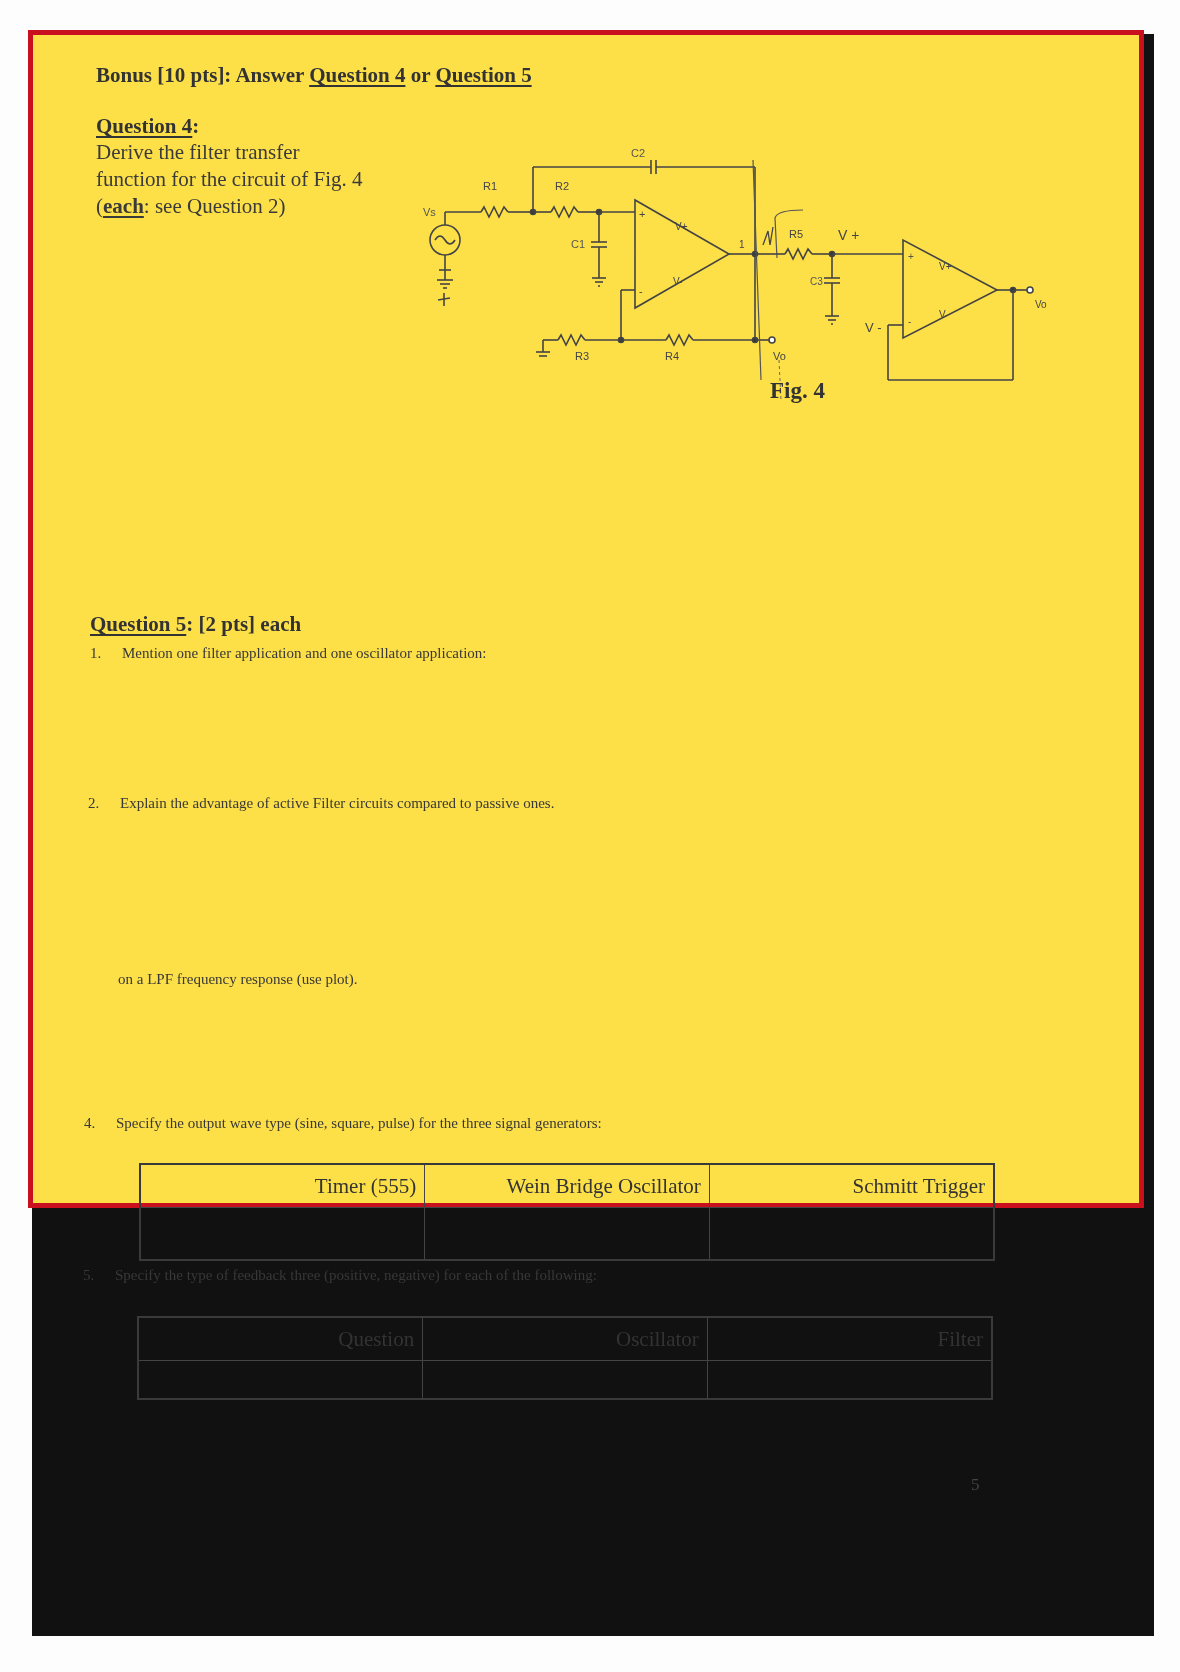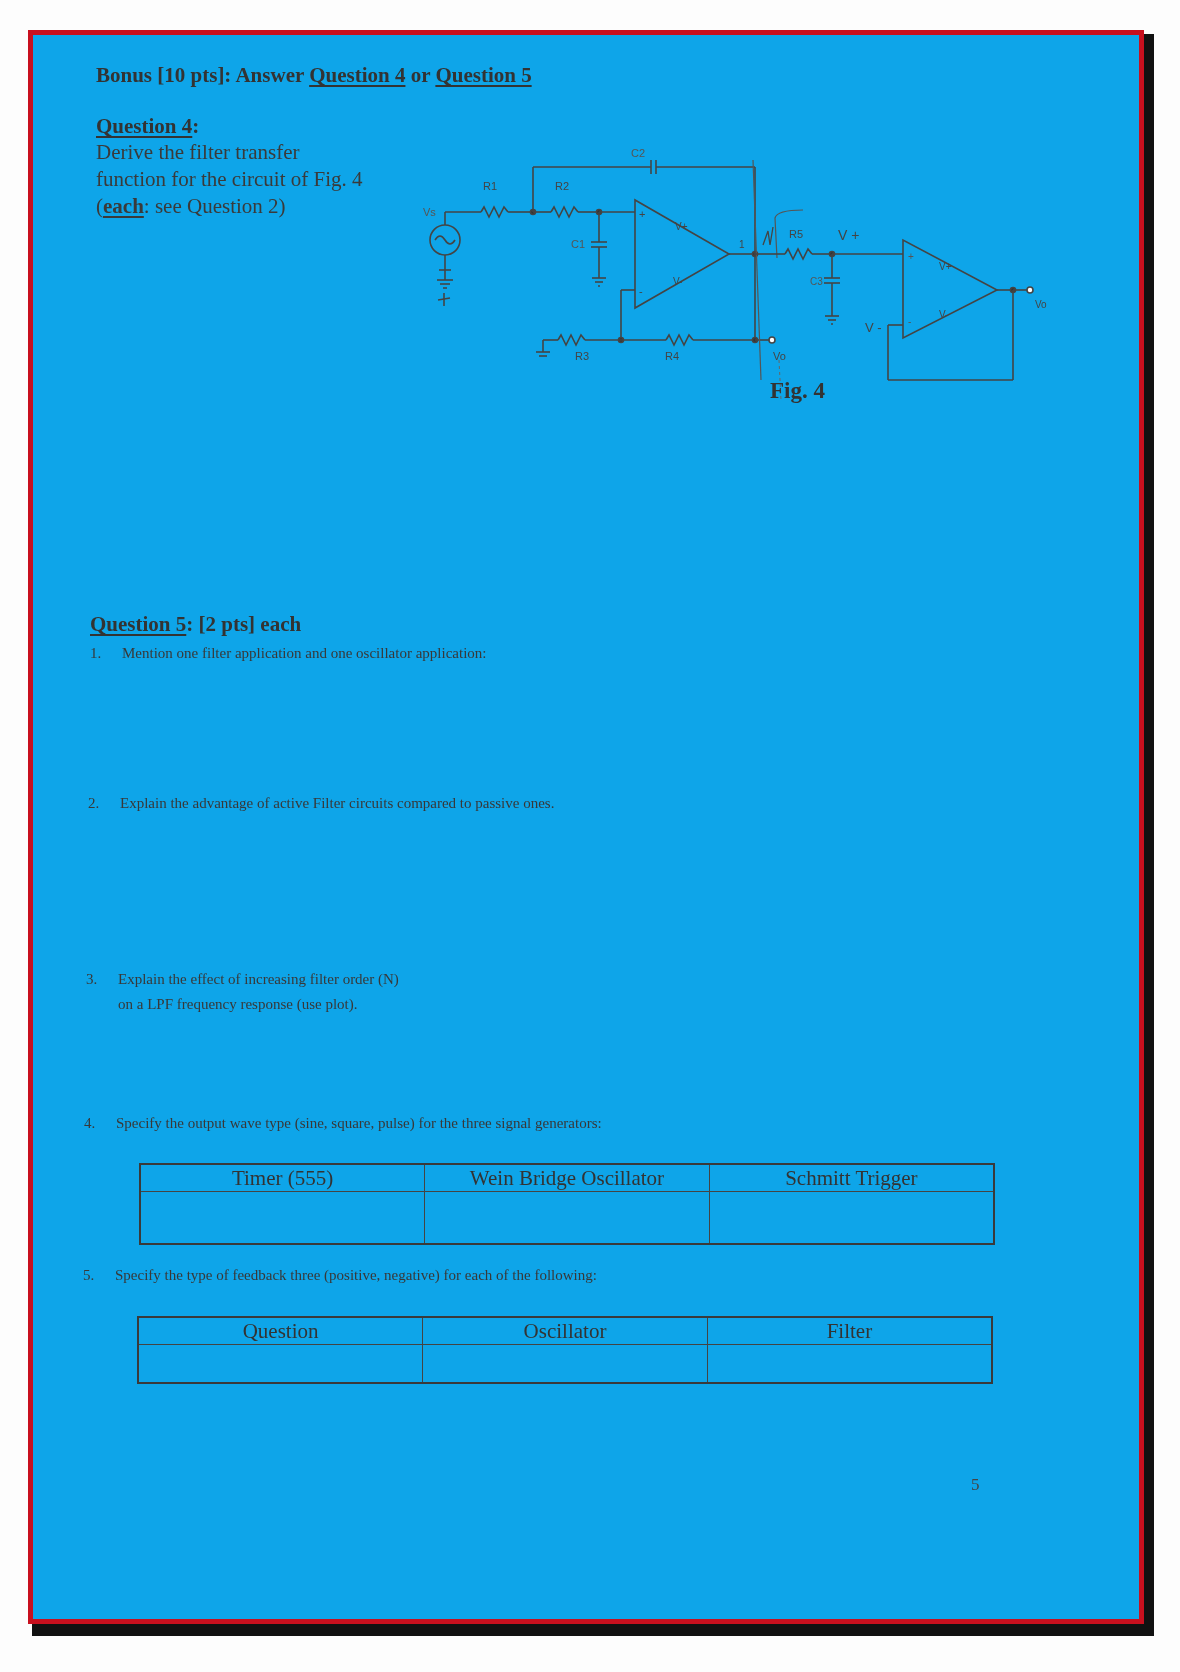--- a/index.html
+++ b/index.html
@@ -5,36 +5,36 @@
   html, body { margin:0; padding:0; }
   body {
     width:1180px; height:1672px; background:#fdfdfd; position:relative; overflow:hidden;
     font-family:"Liberation Serif","DejaVu Serif",serif; color:#2a2a2a;
   }
   .page-shadow {
     position:absolute; left:32px; top:34px; width:1122px; height:1602px;
     background:#111;
   }
   .page {
-    position:absolute; left:28px; top:30px; width:1116px; height:1594px;
-    border:5px solid #c8101e; background:#0ea5e9; box-sizing:border-box;
+    position:absolute; left:28px; top:30px; width:1116px; height:1178px;
+    border:5px solid #c8101e; background:#fde047; box-sizing:border-box;
   }
   .abs { position:absolute; }
   .hdr { font-weight:bold; font-size:21px; color:#333; }
   .u { text-decoration:underline; text-underline-offset:3px; }
   .body-text { font-size:21px; color:#3a3a3a; line-height:27px; }
   .q-text { font-size:15px; color:#383838; }
   .q-num { display:inline-block; width:32px; }
   table.ans {
     position:absolute; border-collapse:collapse; table-layout:fixed;
     border:2px solid #3a3a3a;
   }
   table.ans td, table.ans th {
     border:1.5px solid #444; font-weight:normal; font-size:21px; color:#333;
-    text-align:center; padding:0;
+    text-align:right; padding:8px;
   }
   table.ans th { height:26px; }
   svg text { font-family:"Liberation Sans","DejaVu Sans",sans-serif; }
   .fig-label { font-weight:bold; font-size:23px; color:#333; }
   .page-num { font-size:17px; color:#444; }
 </style>
 </head>
 <body>
 
 <div class="page-shadow"></div>
@@ -191,21 +191,20 @@
 
   <div class="abs q-text" style="left:57px; top:610px;">
     <span class="q-num">1.</span><span>Mention one filter application and one oscillator application:</span>
   </div>
 
   <div class="abs q-text" style="left:55px; top:760px;">
     <span class="q-num">2.</span><span>Explain the advantage of active Filter circuits compared to passive ones.</span>
   </div>
 
   <div class="abs q-text" style="left:53px; top:932px; line-height:25px;">
-    <div><span class="q-num">3.</span><span>Explain the effect of increasing filter order (N)</span></div>
     <div style="padding-left:32px;">on a LPF frequency response (use plot).</div>
   </div>
 
   <div class="abs q-text" style="left:51px; top:1080px;">
     <span class="q-num">4.</span><span>Specify the output wave type (sine, square, pulse) for the three signal generators:</span>
   </div>
 
   <table class="ans" style="left:106px; top:1128px; width:856px;">
     <tbody>
         <tr style="height:26px;">

